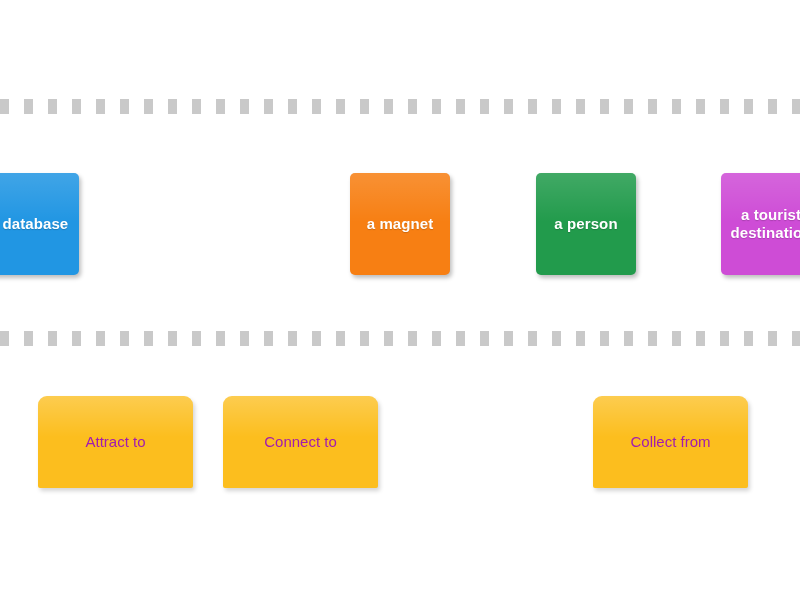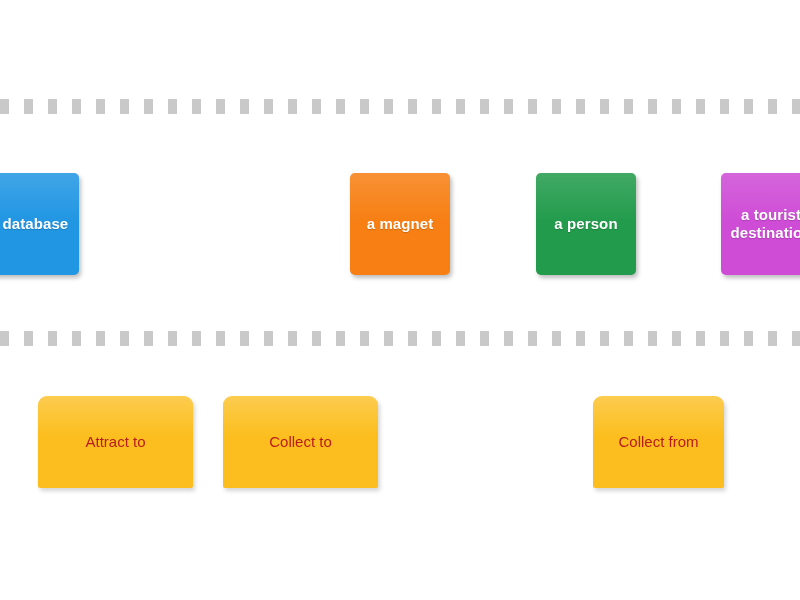--- a/index.html
+++ b/index.html
@@ -99,21 +99,21 @@
     position: absolute;
     top: 0;
     width: 155px;
     height: 92px;
     border-radius: 9px 9px 2px 2px;
     box-sizing: border-box;
     display: flex;
     align-items: center;
     justify-content: center;
     text-align: center;
-    color: #b91c1c;
+    color: #a21caf;
     font-size: 15px;
     font-weight: normal;
     line-height: 1.25;
     padding: 4px 24px;
     box-shadow: 2px 3px 4px rgba(0,0,0,0.17);
     user-select: none;
   }
   .answer-tile::before {
     content: "";
     position: absolute;
@@ -217,20 +217,20 @@
       <span class="dash" style="width: 9px; height: 15px; margin-right: 15px; background: rgb(201, 201, 201);"></span>
       <span class="dash" style="width: 9px; height: 15px; margin-right: 15px; background: rgb(201, 201, 201);"></span>
       <span class="dash" style="width: 9px; height: 15px; margin-right: 15px; background: rgb(201, 201, 201);"></span>
     </div>
 
   <div id="answer-row">
       <div class="answer-tile" style="left: 38px; width: 155px; background: rgb(252, 190, 30);">
         <span class="tile-label">Attract to</span>
       </div>
       <div class="answer-tile" style="left: 223px; width: 155px; background: rgb(252, 190, 30);">
-        <span class="tile-label">Collect to</span>
-      </div>
-      <div class="answer-tile" style="left: 593px; width: 131px; background: rgb(252, 190, 30);">
+        <span class="tile-label">Connect to</span>
+      </div>
+      <div class="answer-tile" style="left: 593px; width: 155px; background: rgb(252, 190, 30);">
         <span class="tile-label">Collect from</span>
       </div>
     </div>
 
 </div>
 
 </body></html>

